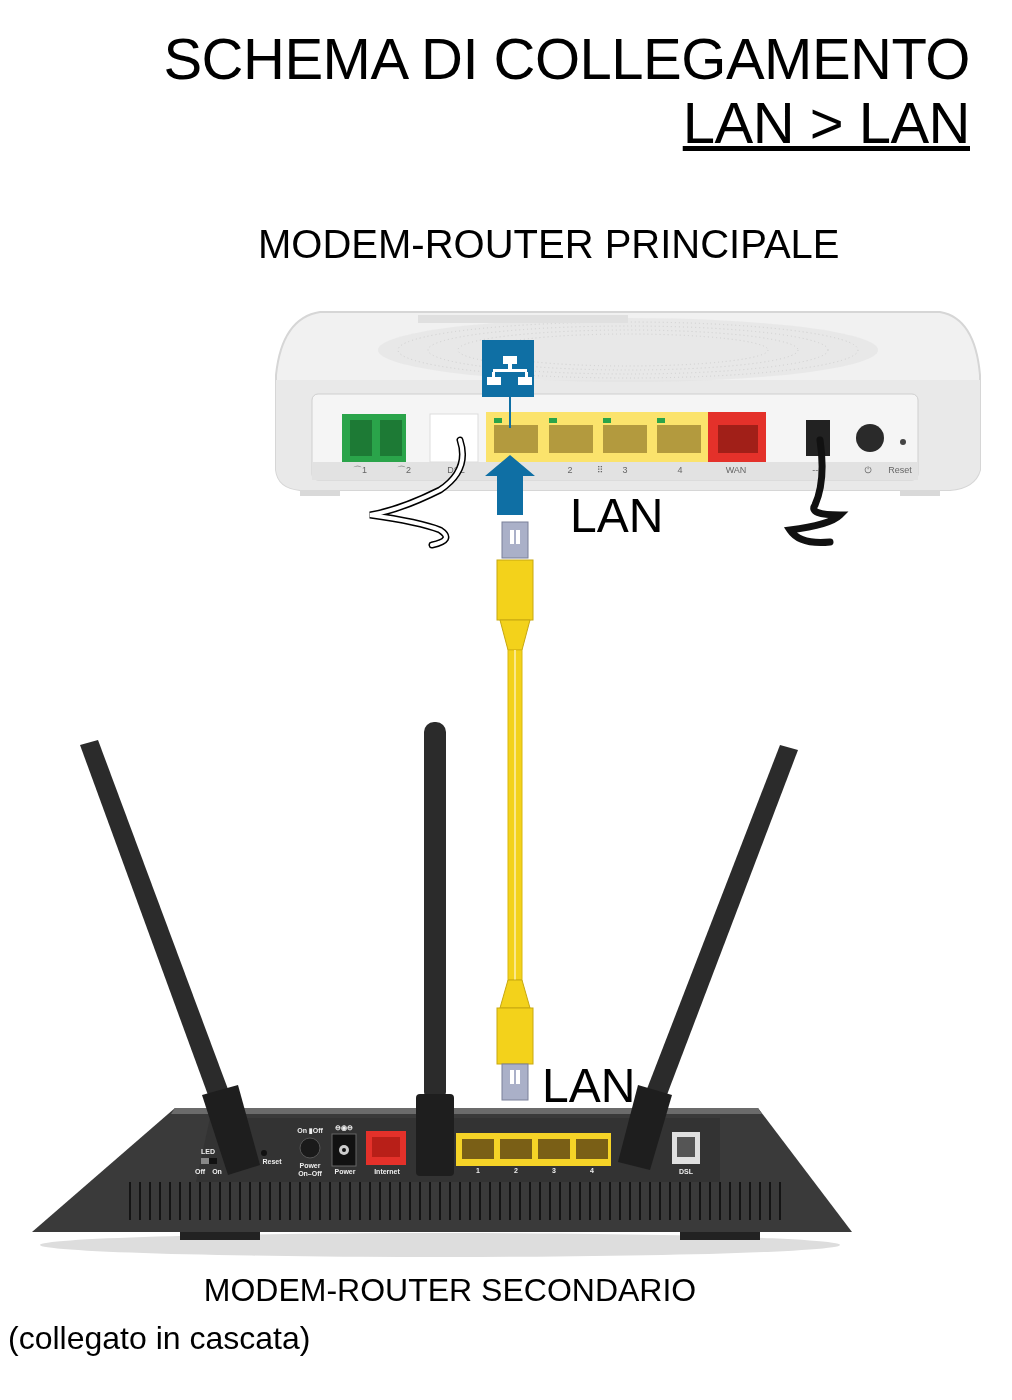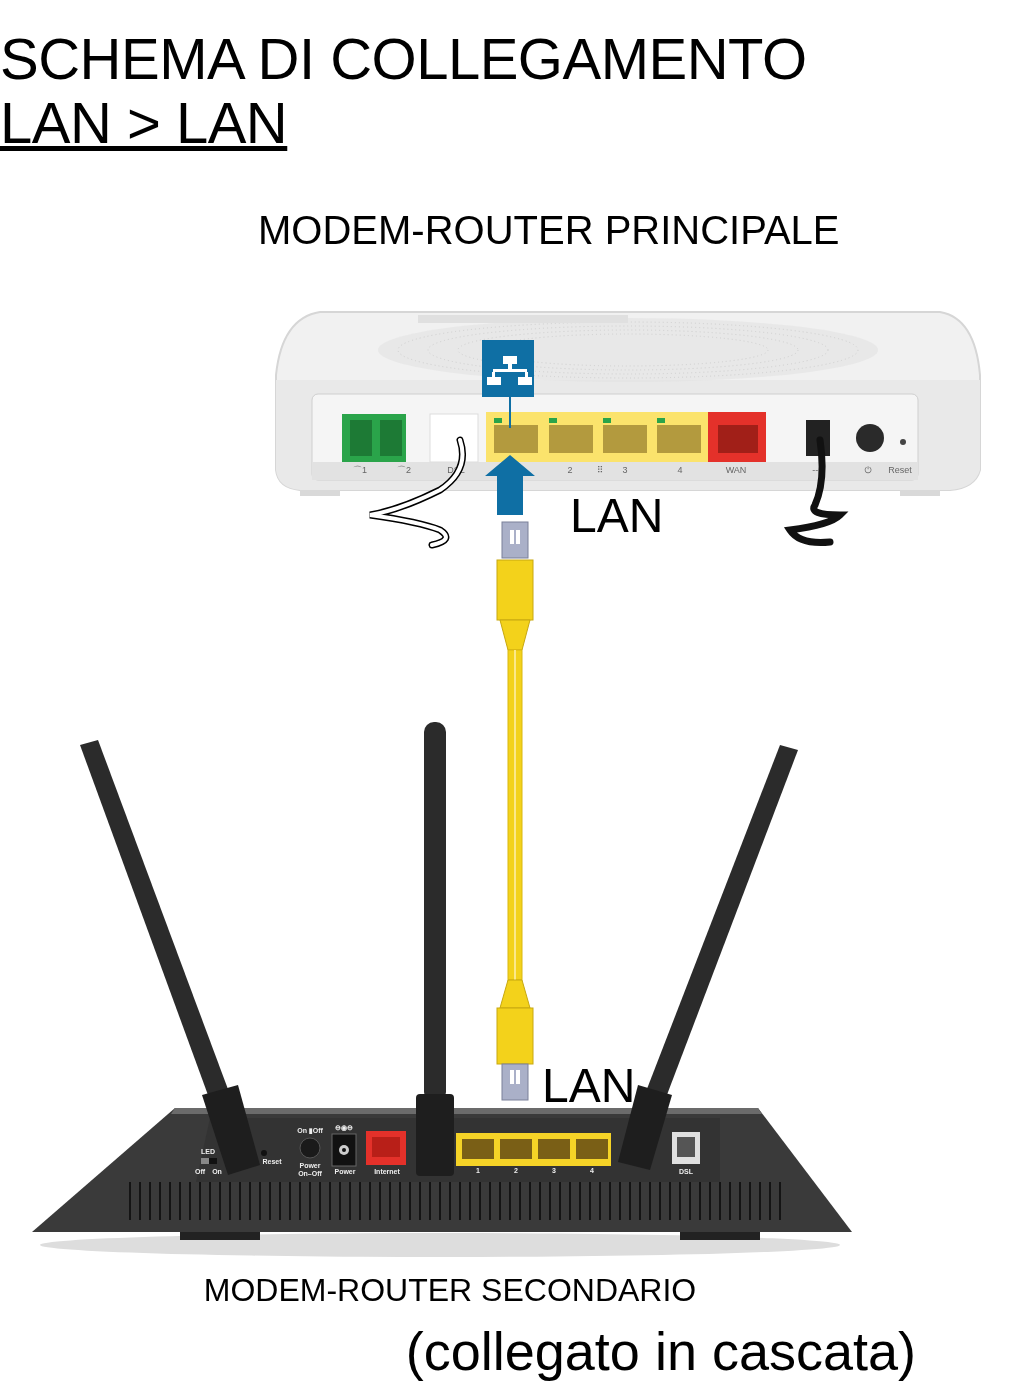--- a/index.html
+++ b/index.html
@@ -1,29 +1,29 @@
 <!DOCTYPE html>
 <html><head>
 <meta charset="utf-8">
 <style>
   html,body{margin:0;padding:0;background:#fff;}
   body{width:1012px;height:1400px;position:relative;overflow:hidden;font-family:"Liberation Sans",sans-serif;color:#000;}
   .abs{position:absolute;}
-  .title{left:0;width:970px;text-align:left;font-size:58px;line-height:62px;top:28px;letter-spacing:-0.5px;}
+  .title{left:0;width:970px;text-align:right;font-size:58px;line-height:62px;top:28px;letter-spacing:-0.5px;}
   .title2{top:92px;text-decoration:underline;}
   .lbl{font-size:48px;}
   svg{position:absolute;left:0;top:0;}
 </style>
 </head>
 <body>
 
 <div class="abs title">SCHEMA DI COLLEGAMENTO</div>
 <div class="abs title title2">LAN &gt; LAN</div>
 
-<div class="abs" style="left:258px;top:208px;font-size:40px;">MODEM-ROUTER PRINCIPALE</div>
+<div class="abs" style="left:258px;top:222px;font-size:40px;">MODEM-ROUTER PRINCIPALE</div>
 
 <svg width="1012" height="1400">
 
   <g>
     <path d="M320 312 L940 312 Q975 318 980 375 L980 470 Q975 488 950 490 L300 490 Q278 488 276 470 L276 375 Q282 318 320 312 Z" fill="#f1f1f1" stroke="#d6d6d6" stroke-width="2"></path>
     <path d="M276 380 L980 380 L980 470 Q975 488 950 490 L300 490 Q278 488 276 470 Z" fill="#e9e9e9"></path>
     <ellipse cx="628" cy="350" rx="250" ry="32" fill="#e3e3e3" opacity="0.6"></ellipse>
     <g stroke="#cfcfcf" stroke-width="1" stroke-dasharray="1 3">
       <ellipse cx="628" cy="350" rx="230" ry="28" fill="none"></ellipse>
       <ellipse cx="628" cy="350" rx="200" ry="24" fill="none"></ellipse>
@@ -259,13 +259,13 @@
       <polygon points="780,745 798,750 665,1100 645,1094" fill="#2b2b2b"></polygon>
       <polygon points="638,1085 672,1095 650,1170 618,1162" fill="#1e1e1e"></polygon>
     </g>
   </g>
 </svg>
 
 <div class="abs lbl" style="left:570px;top:488px;">LAN</div>
 <div class="abs lbl" style="left:542px;top:1058px;">LAN</div>
 
 <div class="abs" style="left:0;width:900px;top:1272px;text-align:center;font-size:32px;">MODEM-ROUTER SECONDARIO</div>
-<div class="abs" style="left:16px;width:900px;top:1320px;text-align:right;font-size:54px;">(collegato in cascata)</div>
+<div class="abs" style="left:8px;width:900px;top:1320px;text-align:left;font-size:32px;">(collegato in cascata)</div>
 
 </body></html>

